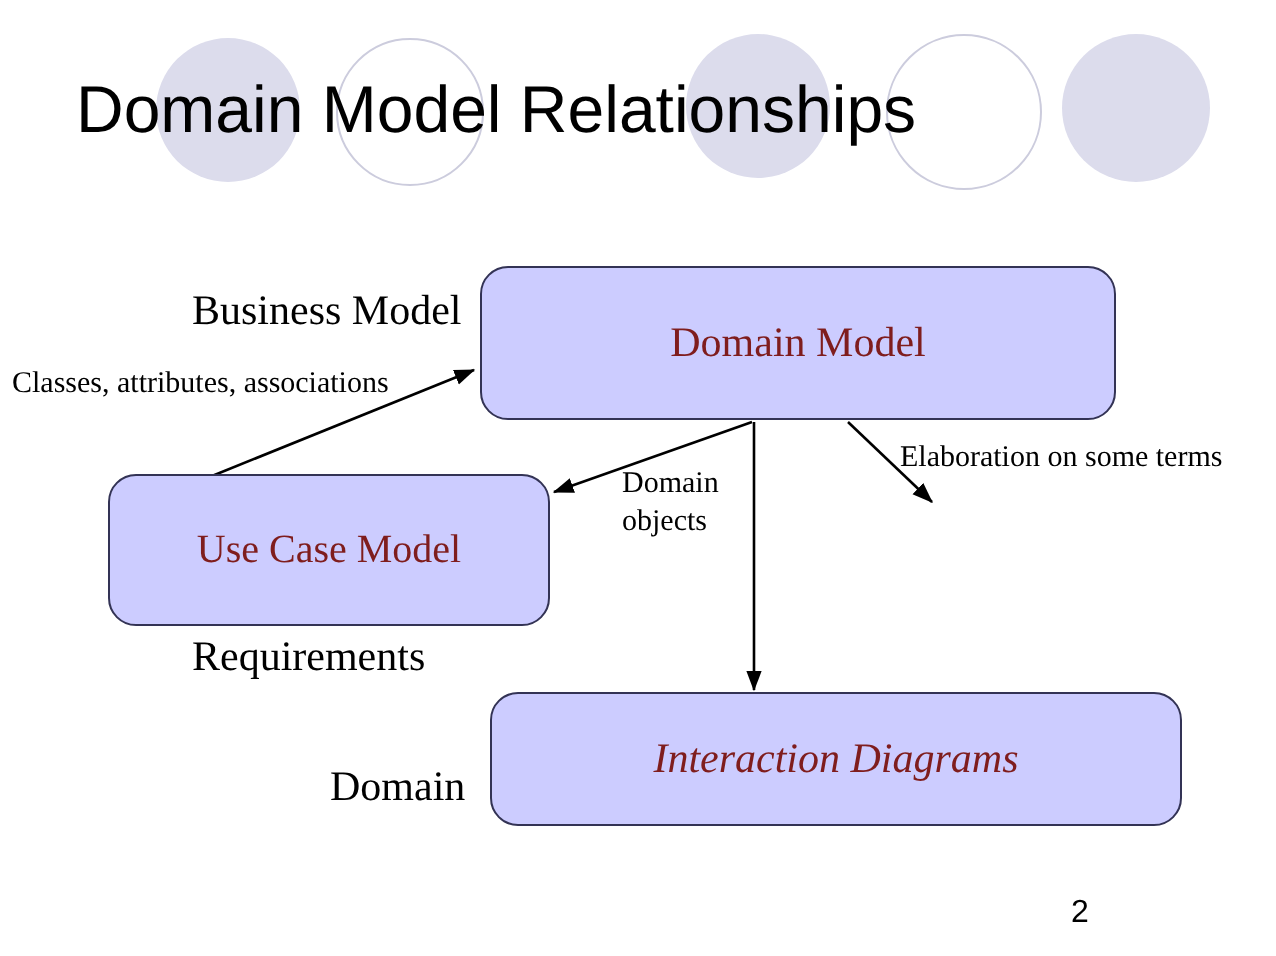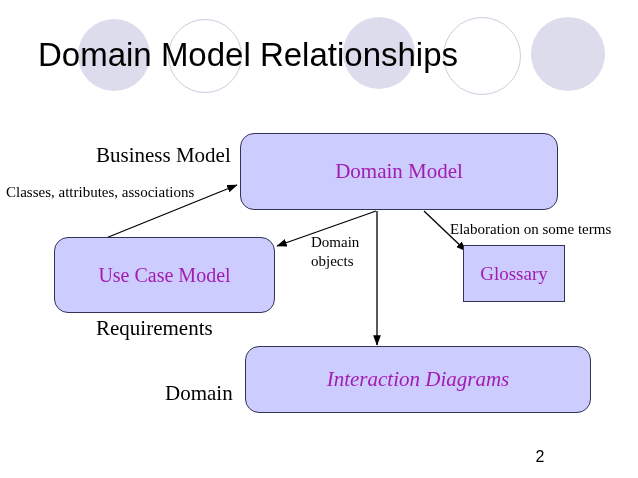--- a/index.html
+++ b/index.html
@@ -46,21 +46,21 @@
 
   
   .node {
     position: absolute;
     background: #ccccff;
     border: 1px solid #333355;
     box-sizing: border-box;
     display: flex;
     align-items: center;
     justify-content: center;
-    color: #a21caf;
+    color: #7f1d1d;
     font-family: "Liberation Serif", "DejaVu Serif", serif;
     text-align: right;
   }
   .node.rounded { border-radius: 14px; }
   .node.sharp   { border-radius: 0; }
 
   #node-domain-model {
     left: 240px; top: 133px; width: 318px; height: 77px;
     font-size: 21px;
   }
@@ -138,21 +138,20 @@
         <line x1="376" y1="211" x2="277" y2="246" marker-end="url(#arrowhead)"></line>
         <line x1="424" y1="211" x2="466" y2="251" marker-end="url(#arrowhead)"></line>
         <line x1="377" y1="211" x2="377" y2="345" marker-end="url(#arrowhead)"></line>
       </g>
   </svg>
 
   <div class="node rounded" id="node-domain-model">Domain Model</div>
 
   <div class="node rounded" id="node-use-case-model">Use Case Model</div>
 
-  <div class="node sharp" id="node-glossary">Glossary</div>
 
   <div class="node rounded" id="node-interaction-diagrams">Interaction Diagrams</div>
 
   <div class="label" id="label-business-model">Business Model</div>
 
   <div class="label" id="label-classes-attrs">Classes, attributes, associations</div>
 
   <div class="label" id="label-domain-objects">Domain objects</div>
 
   <div class="label" id="label-elaboration">Elaboration on some terms</div>

